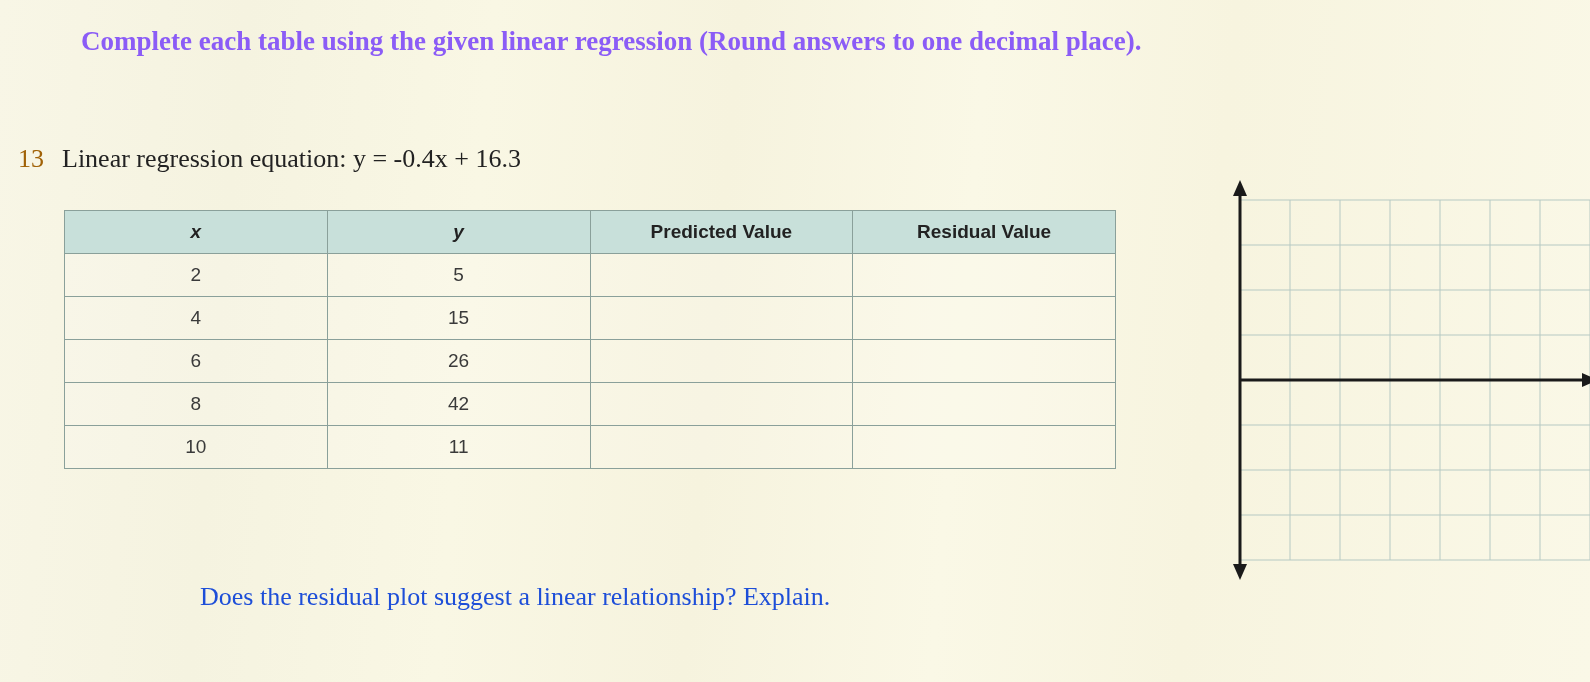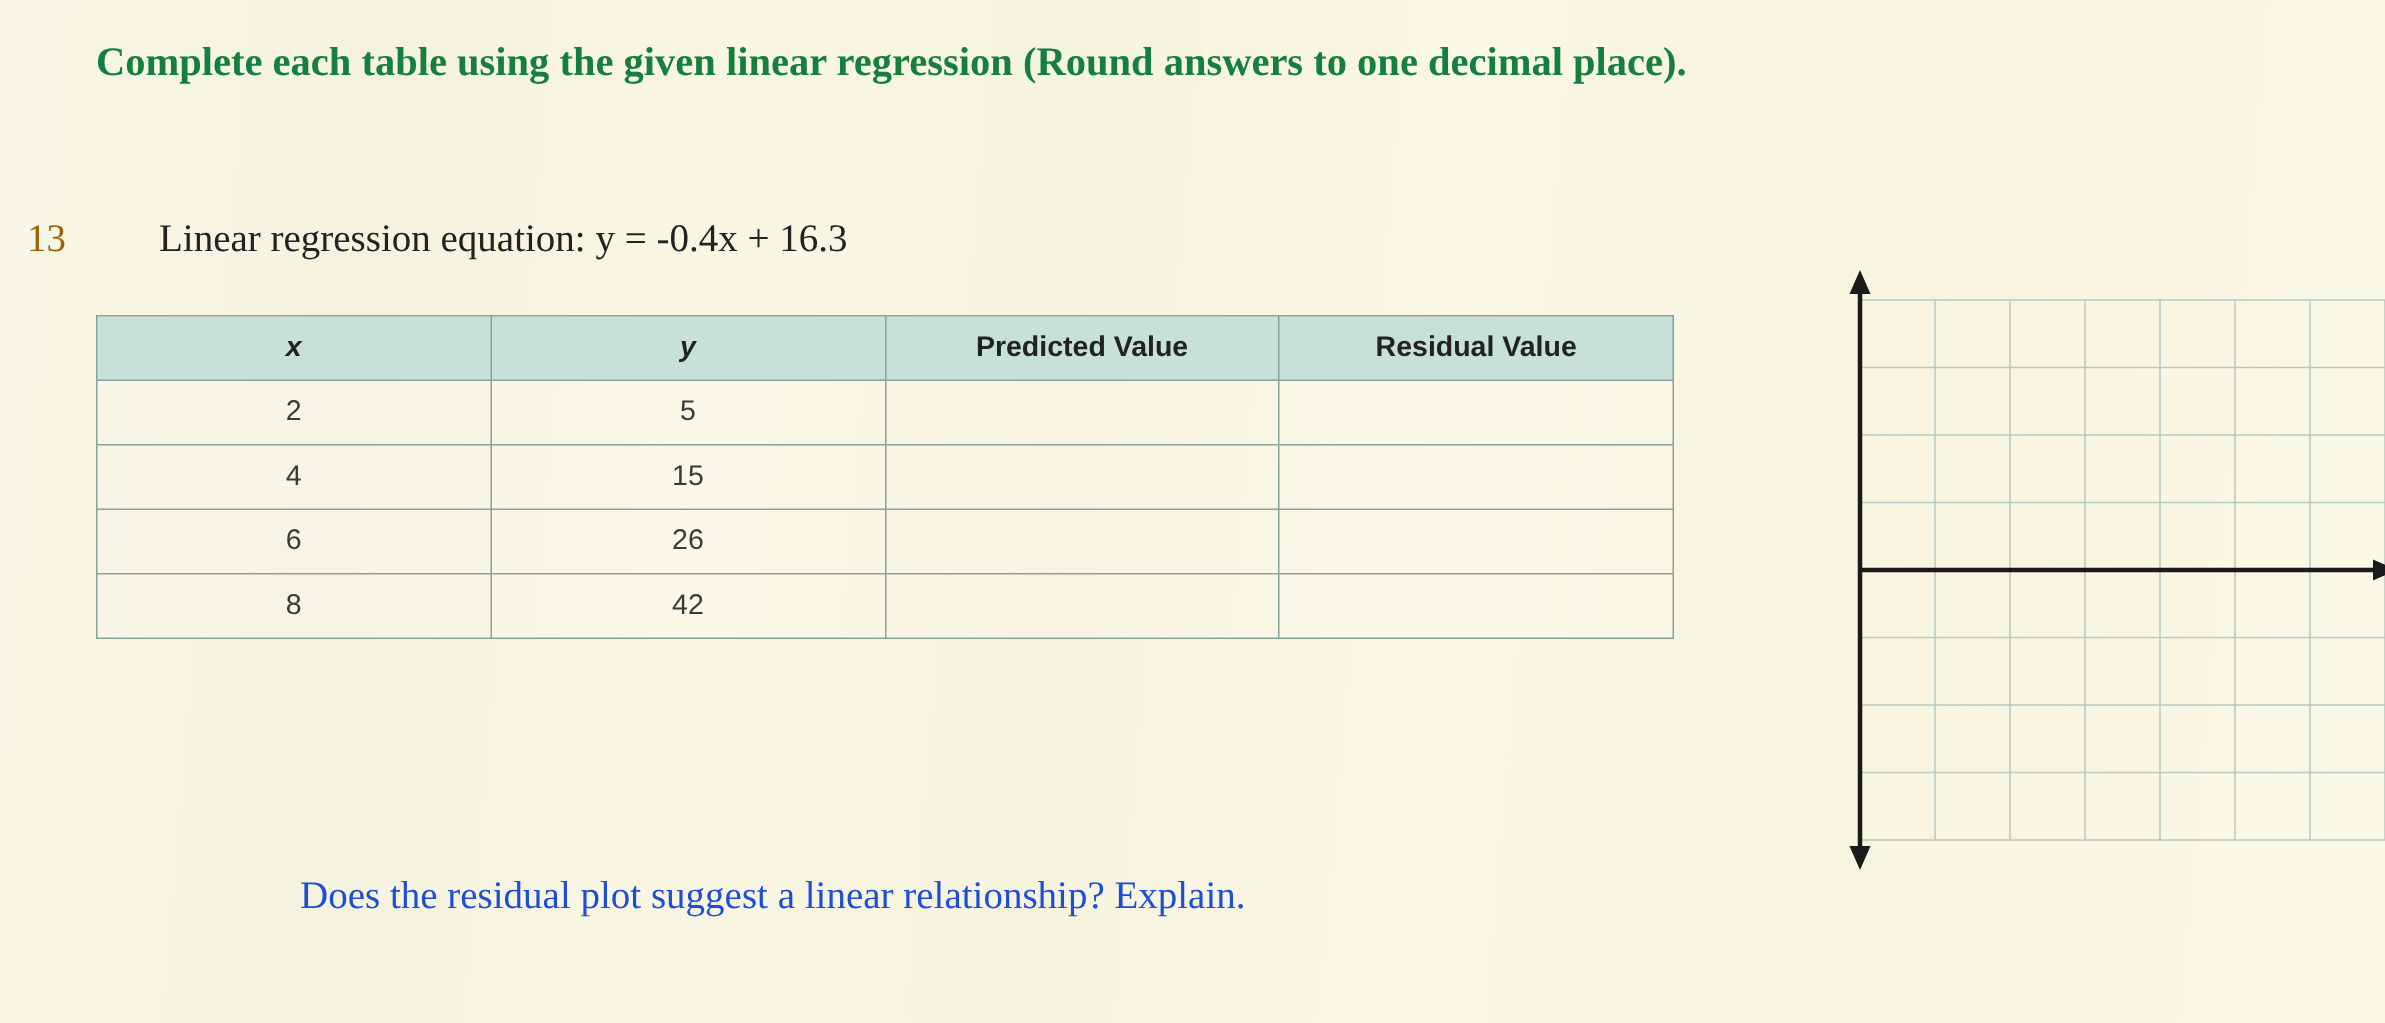--- a/index.html
+++ b/index.html
@@ -7,44 +7,43 @@
     width: 1590px;
     height: 682px;
     background: linear-gradient(95deg, #f8f6e6 0%, #f5f3e0 15%, #f9f7e4 30%, #f6f3de 45%, #faf8e6 60%, #f7f4df 75%, #faf8e7 100%);
     font-family: Georgia, 'Times New Roman', serif;
     color: #2a2a2a;
     position: relative;
     overflow: hidden;
   }
   .instruction {
     position: absolute;
-    left: 64px;
+    left: 81px;
     top: 22px;
     width: 1400px;
     font-size: 27px;
     font-weight: bold;
     line-height: 1.45;
-    color: #15803d;
+    color: #8b5cf6;
   }
   .qnum {
     position: absolute;
     left: 18px;
     top: 144px;
     font-size: 26px;
     color: #a16207;
     font-family: Georgia, serif;
   }
   .equation {
     position: absolute;
     left: 62px;
     top: 144px;
     font-size: 26px;
     color: #222;
     font-family: Georgia, serif;
-    margin-left: 44px;
   }
   .table-wrap {
     position: absolute;
     left: 64px;
     top: 210px;
   }
   table {
     border-collapse: collapse;
     width: 1052px;
   }
@@ -125,20 +124,26 @@
         <td>26</td>
         <td></td>
         <td></td>
       </tr>
       <tr>
         <td>8</td>
         <td>42</td>
         <td></td>
         <td></td>
       </tr>
+      <tr>
+        <td>10</td>
+        <td>11</td>
+        <td></td>
+        <td></td>
+      </tr>
     </tbody>
   </table>
 </div>
 
 <div class="question2">Does the residual plot suggest a linear relationship? Explain.</div>
 
 <svg class="axes" viewBox="0 0 390 400">
   <g stroke="#b6c9c3" stroke-width="1">
     <line x1="40" y1="20" x2="390" y2="20"></line>
     <line x1="40" y1="65" x2="390" y2="65"></line>

